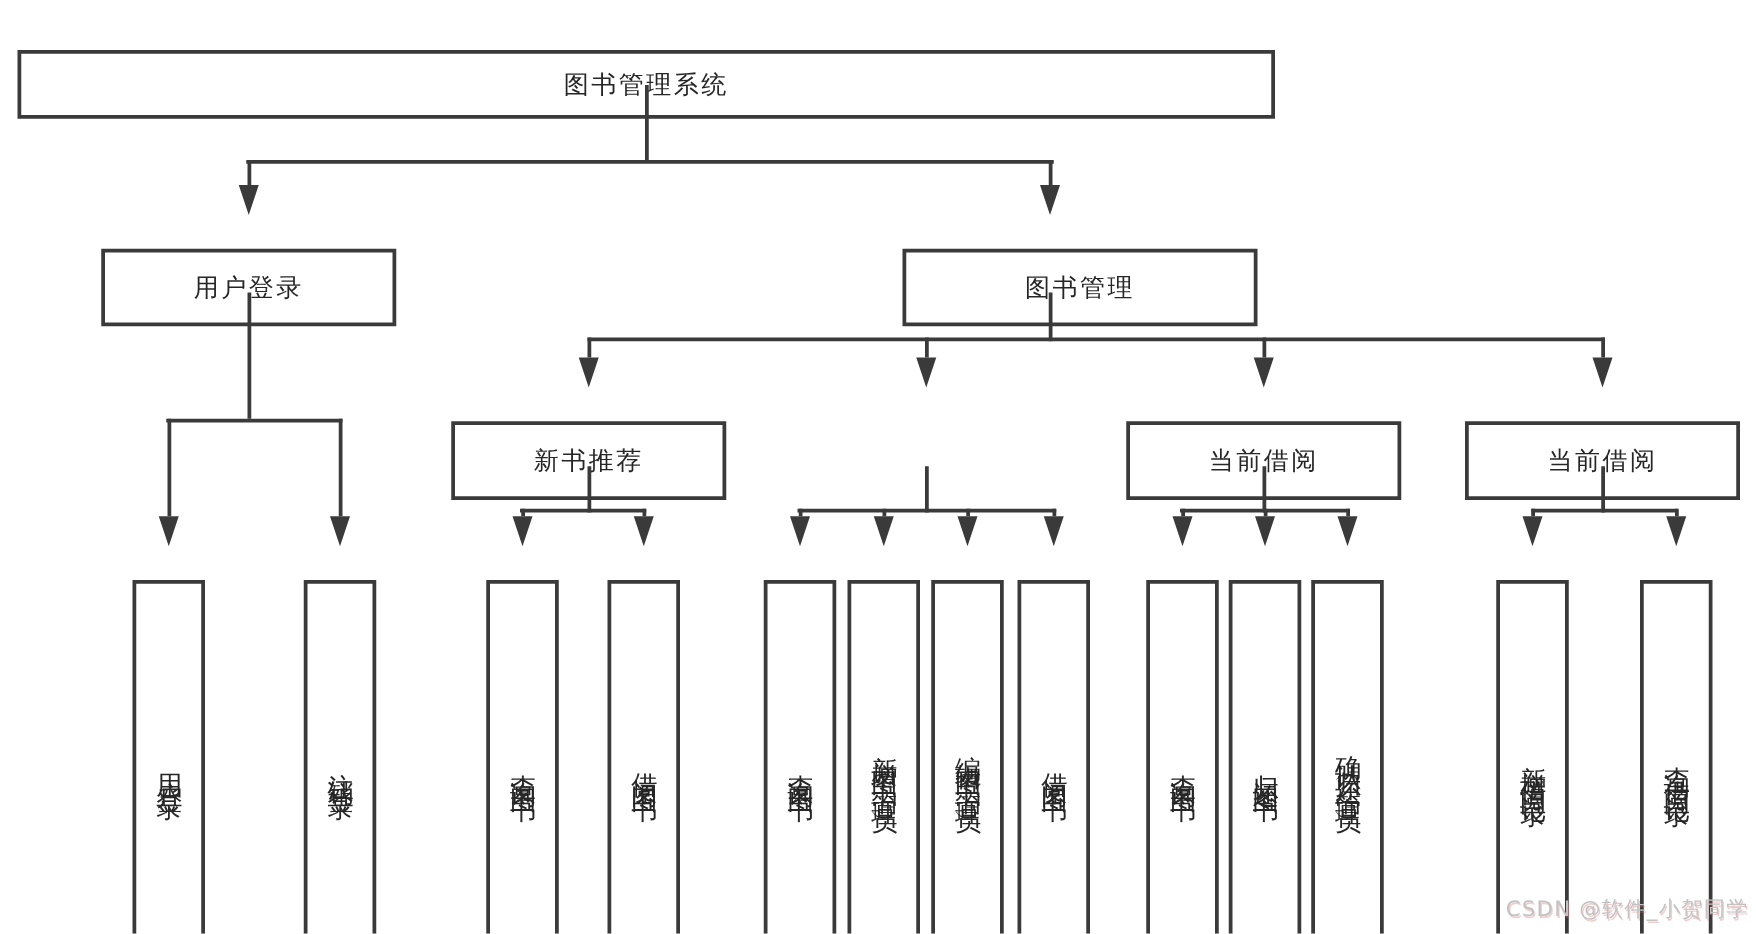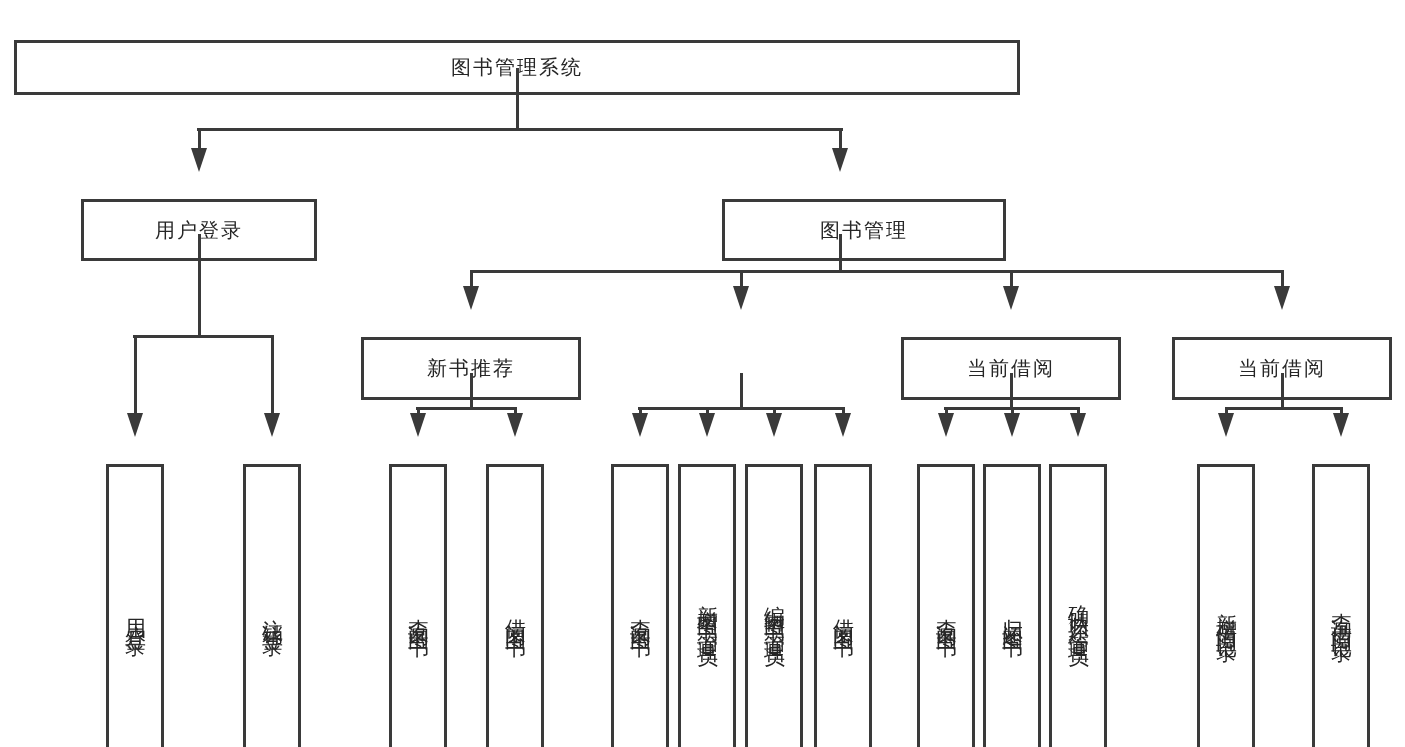--- a/index.html
+++ b/index.html
@@ -129,14 +129,15 @@
   <div class="node v-node" style="left:745px; top:437px; width:58px; height:301px;">编辑图书（管理员）</div>
   <div class="node v-node" style="left:814px; top:437px; width:58px; height:299px;">借阅图书</div>
 
   <div class="node v-node" style="left:917px; top:437px; width:58px; height:299px;">查询图书</div>
   <div class="node v-node" style="left:983px; top:437px; width:58px; height:299px;">归还图书</div>
   <div class="node v-node" style="left:1049px; top:437px; width:58px; height:301px;">确认归还（管理员）</div>
 
   <div class="node v-node" style="left:1197px; top:437px; width:58px; height:299px;">新增借阅记录</div>
   <div class="node v-node" style="left:1312px; top:437px; width:58px; height:299px;">查询借阅记录</div>
 
+  <div class="watermark">CSDN @软件_小贺同学</div>
 
 </div>
 
 </body></html>

